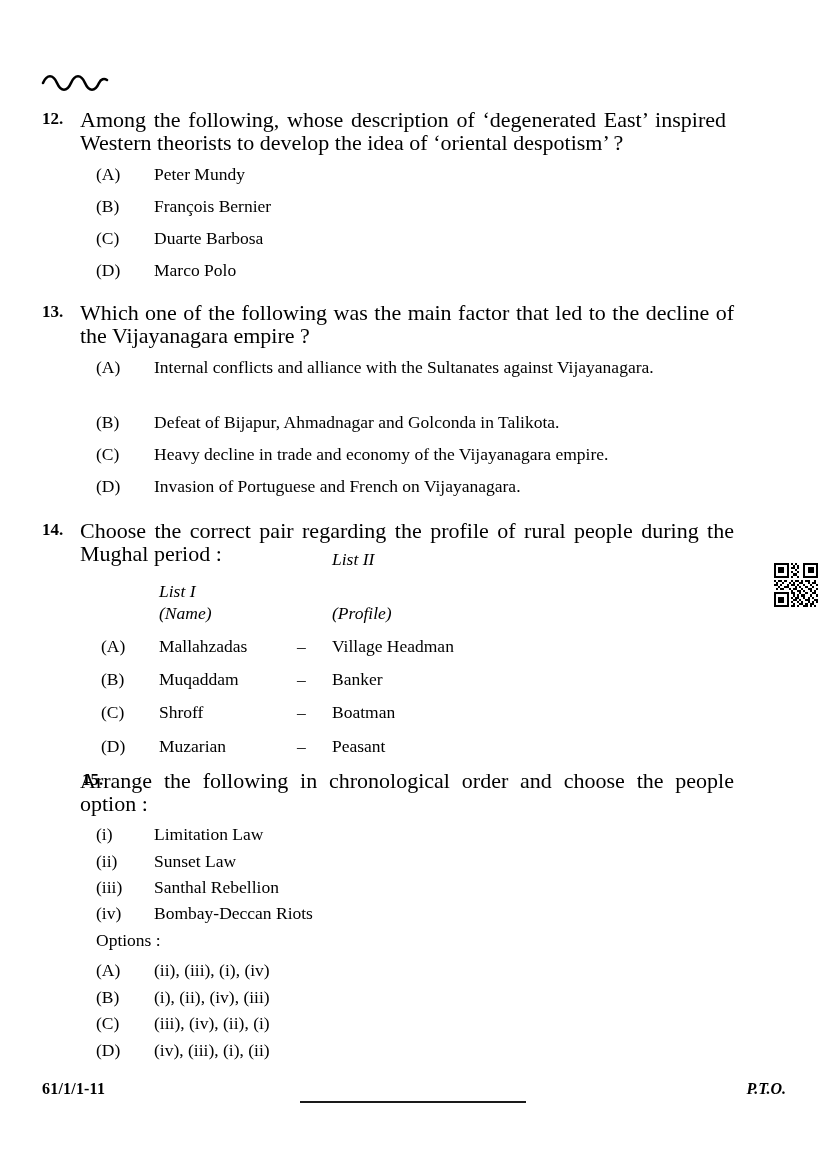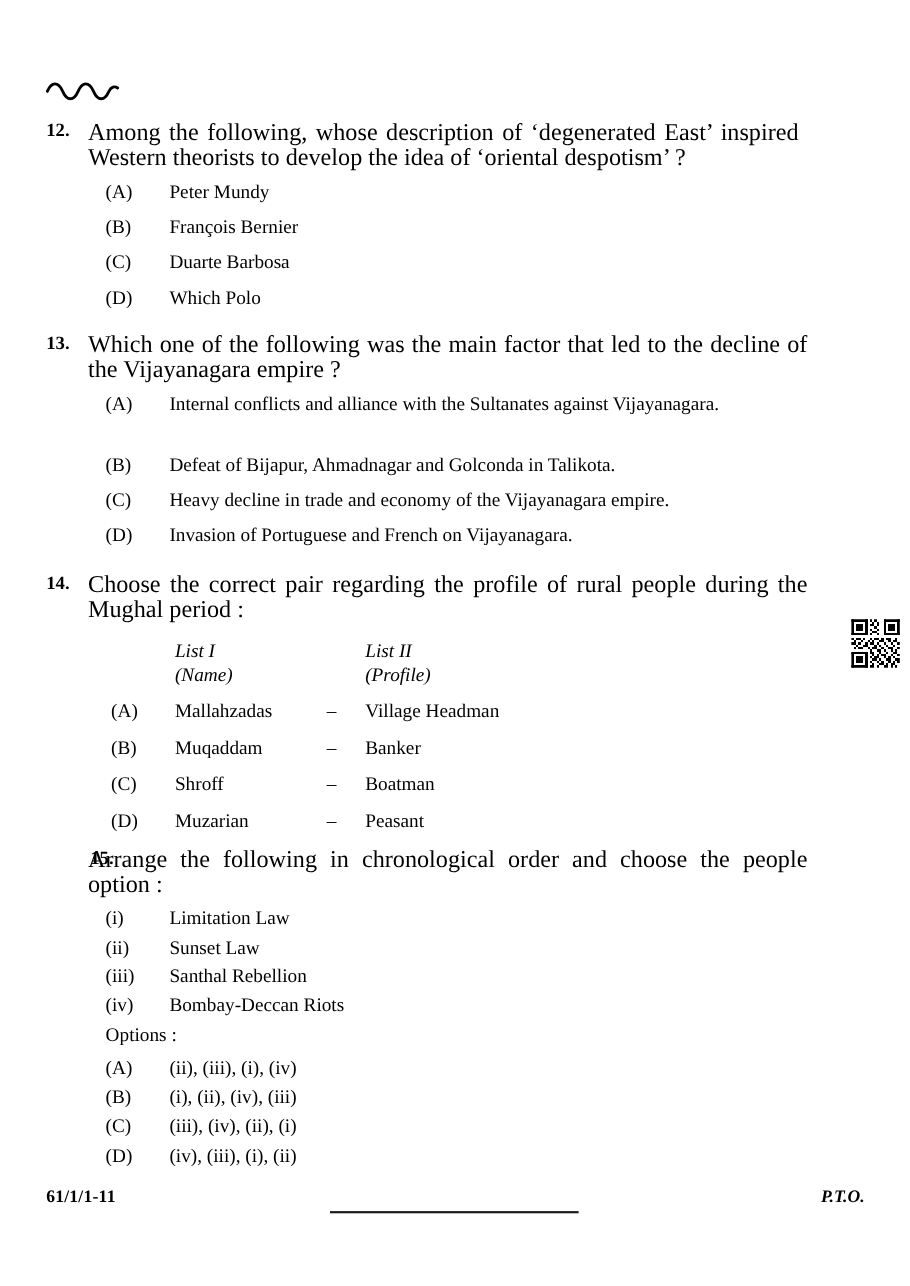--- a/index.html
+++ b/index.html
@@ -283,21 +283,21 @@
     <div class="opt" style="left:96px; top:195px; width:650px;">
       <span class="lbl">(B)</span>
       <span class="txt">François Bernier</span>
     </div>
     <div class="opt" style="left:96px; top:227px; width:650px;">
       <span class="lbl">(C)</span>
       <span class="txt">Duarte Barbosa</span>
     </div>
     <div class="opt" style="left:96px; top:259px; width:650px;">
       <span class="lbl">(D)</span>
-      <span class="txt">Which Polo</span>
+      <span class="txt">Marco Polo</span>
     </div>
   </div>
 
   <div class="qblock">
     <div class="qnum" style="top:301px;">13.</div>
     <div class="qstem w2" style="top:301px;">Which one of the following was the main factor that led to the decline of the Vijayanagara empire ?</div>
 
     <div class="opt" style="left:96px; top:356px; width:654px;">
       <span class="lbl">(A)</span>
       <span class="txt" style="width:596px;">Internal conflicts and alliance with the Sultanates against Vijayanagara.</span>
@@ -315,21 +315,21 @@
       <span class="txt">Invasion of Portuguese and French on Vijayanagara.</span>
     </div>
   </div>
 
   <div class="qblock">
     <div class="qnum" style="top:519px;">14.</div>
     <div class="qstem w2" style="top:519px;">Choose the correct pair regarding the profile of rural people during the Mughal period :</div>
 
     <div class="listhead" style="left:159px; top:580px;">List I</div>
     <div class="listhead" style="left:159px; top:602px;">(Name)</div>
-    <div class="listhead" style="left:332px; top:580px;">List II</div>
+    <div class="listhead" style="left:332px; top:548px;">List II</div>
     <div class="listhead" style="left:332px; top:602px;">(Profile)</div>
 
     <div class="pairrow" style="left:101px; top:635px;">
       <span class="lbl">(A)</span>
       <span class="name">Mallahzadas</span>
       <span class="dash">–</span>
       <span class="prof">Village Headman</span>
     </div>
     <div class="pairrow" style="left:101px; top:668px;">
       <span class="lbl">(B)</span>

